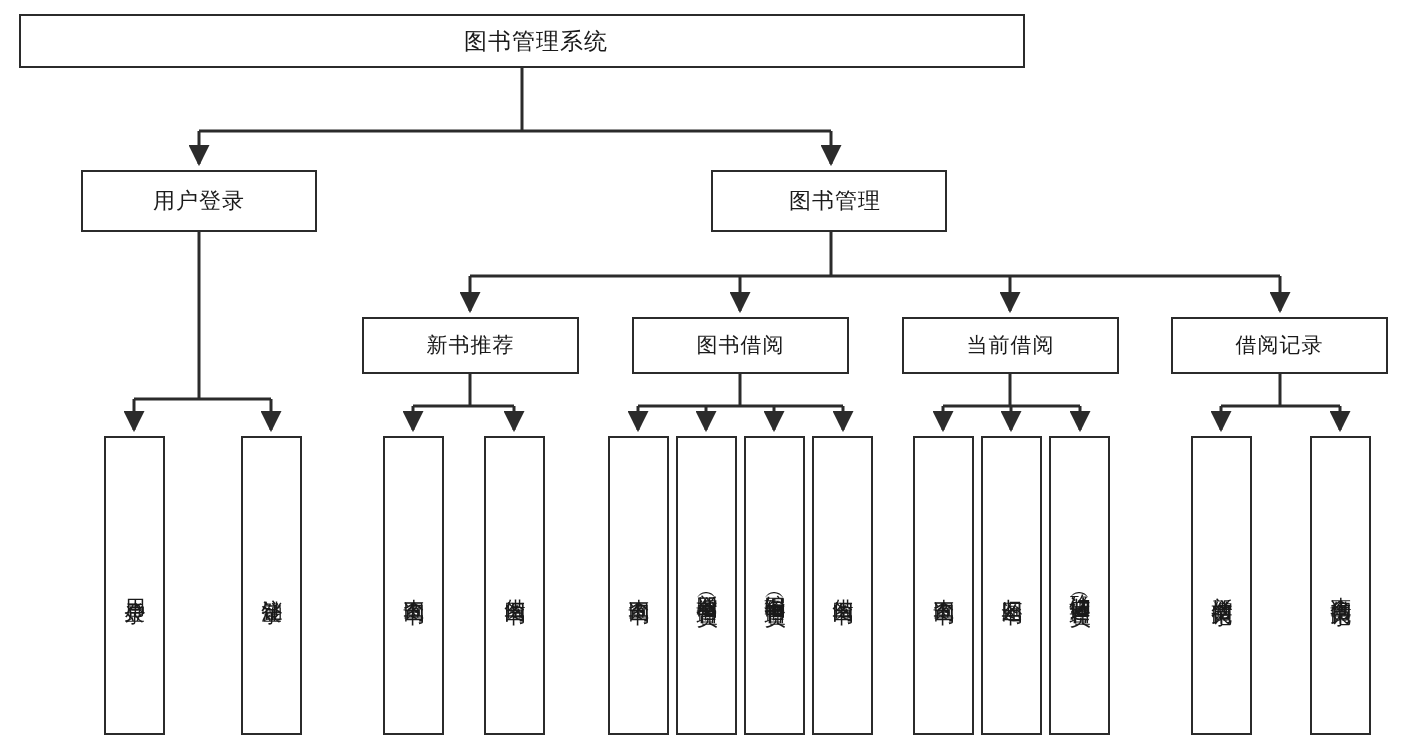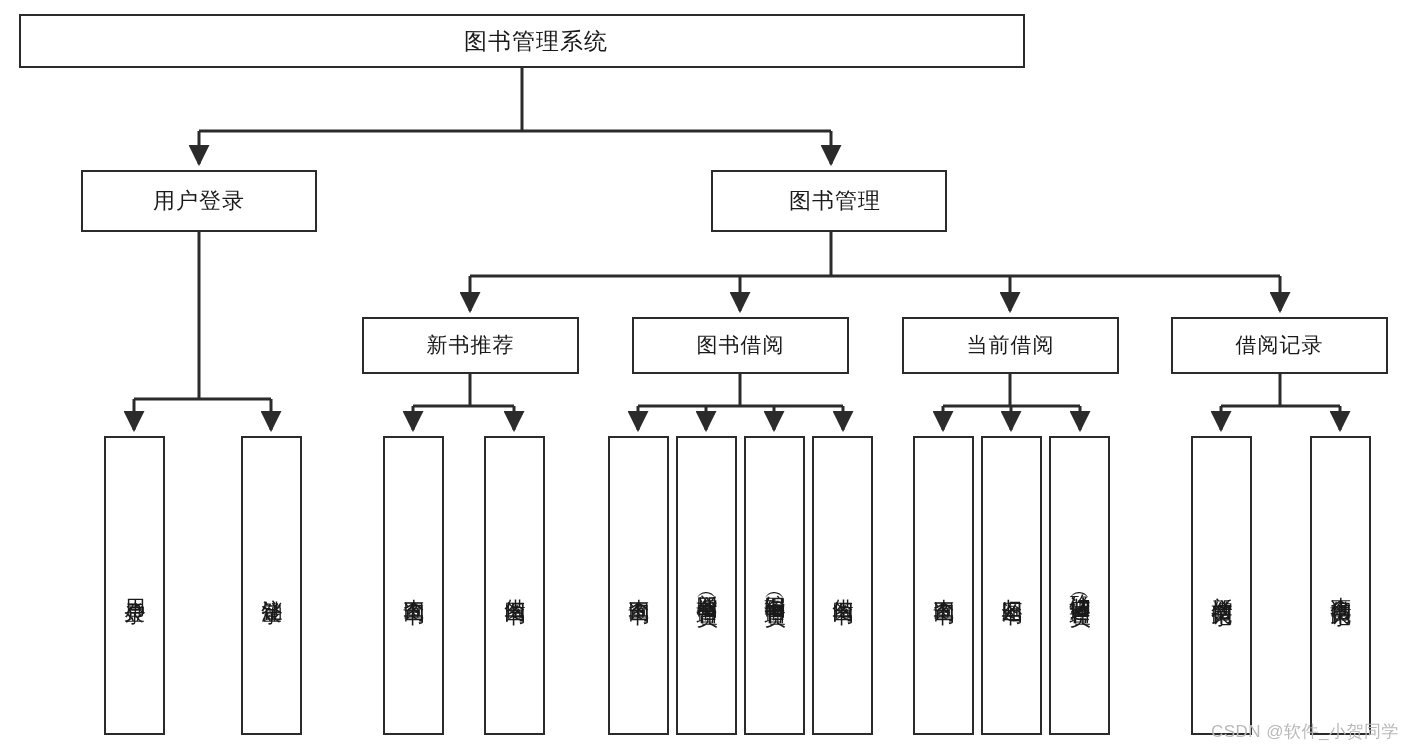--- a/index.html
+++ b/index.html
@@ -186,15 +186,14 @@
     <span class="label">确认归还（管理员）</span>
   </div>
 
   <div class="node leaf" style="left:1191px; top:436px; width:61px; height:299px;">
     <span class="label">新增借阅记录</span>
   </div>
   <div class="node leaf" style="left:1310px; top:436px; width:61px; height:299px;">
     <span class="label">查询借阅记录</span>
   </div>
 
-  <div class="watermark">CSDN @软件_小贺同学</div>
 
 </div>
 
 </body></html>

